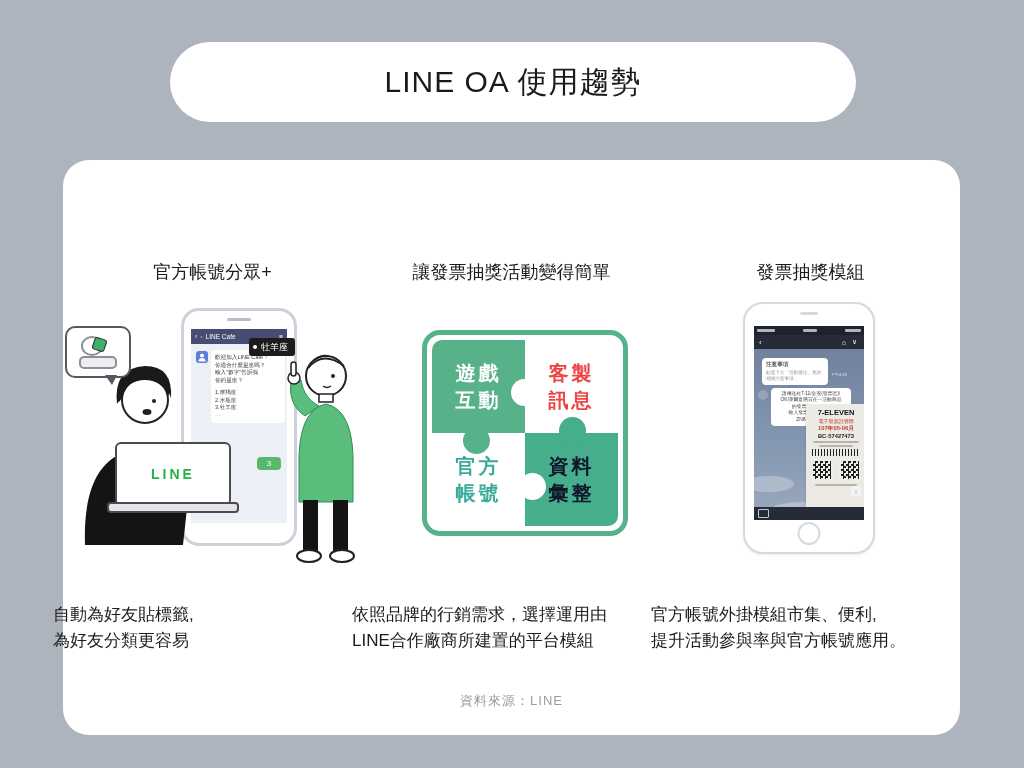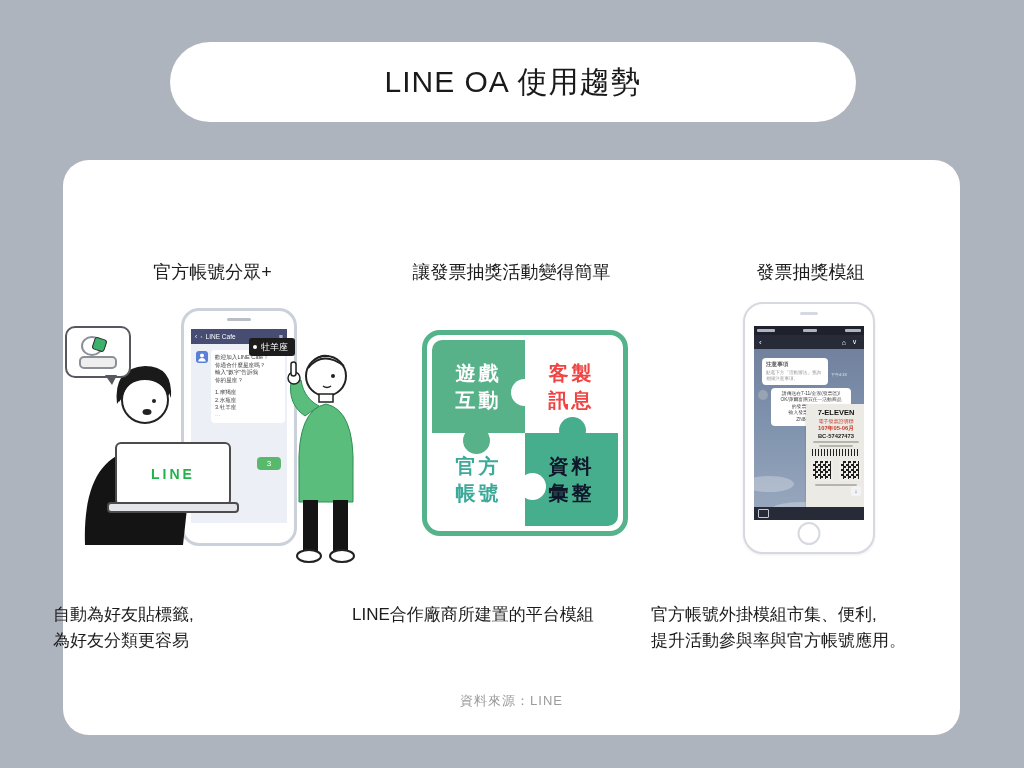--- a/index.html
+++ b/index.html
@@ -259,20 +259,21 @@
             </div>
           </div>
           <div class="knob a"></div>
           <div class="knob b"></div>
           <div class="knob c"></div>
           <div class="knob d"></div>
         </div>
       </div>
 
       <div class="caption">
+        <div>依照品牌的行銷需求，選擇運用由</div>
         <div>LINE合作廠商所建置的平台模組</div>
       </div>
     </div>
 
     <div class="column">
       <div class="col-header">發票抽獎模組</div>
 
       <div class="illus">
         <div class="phone3">
           <div class="speaker"></div>

